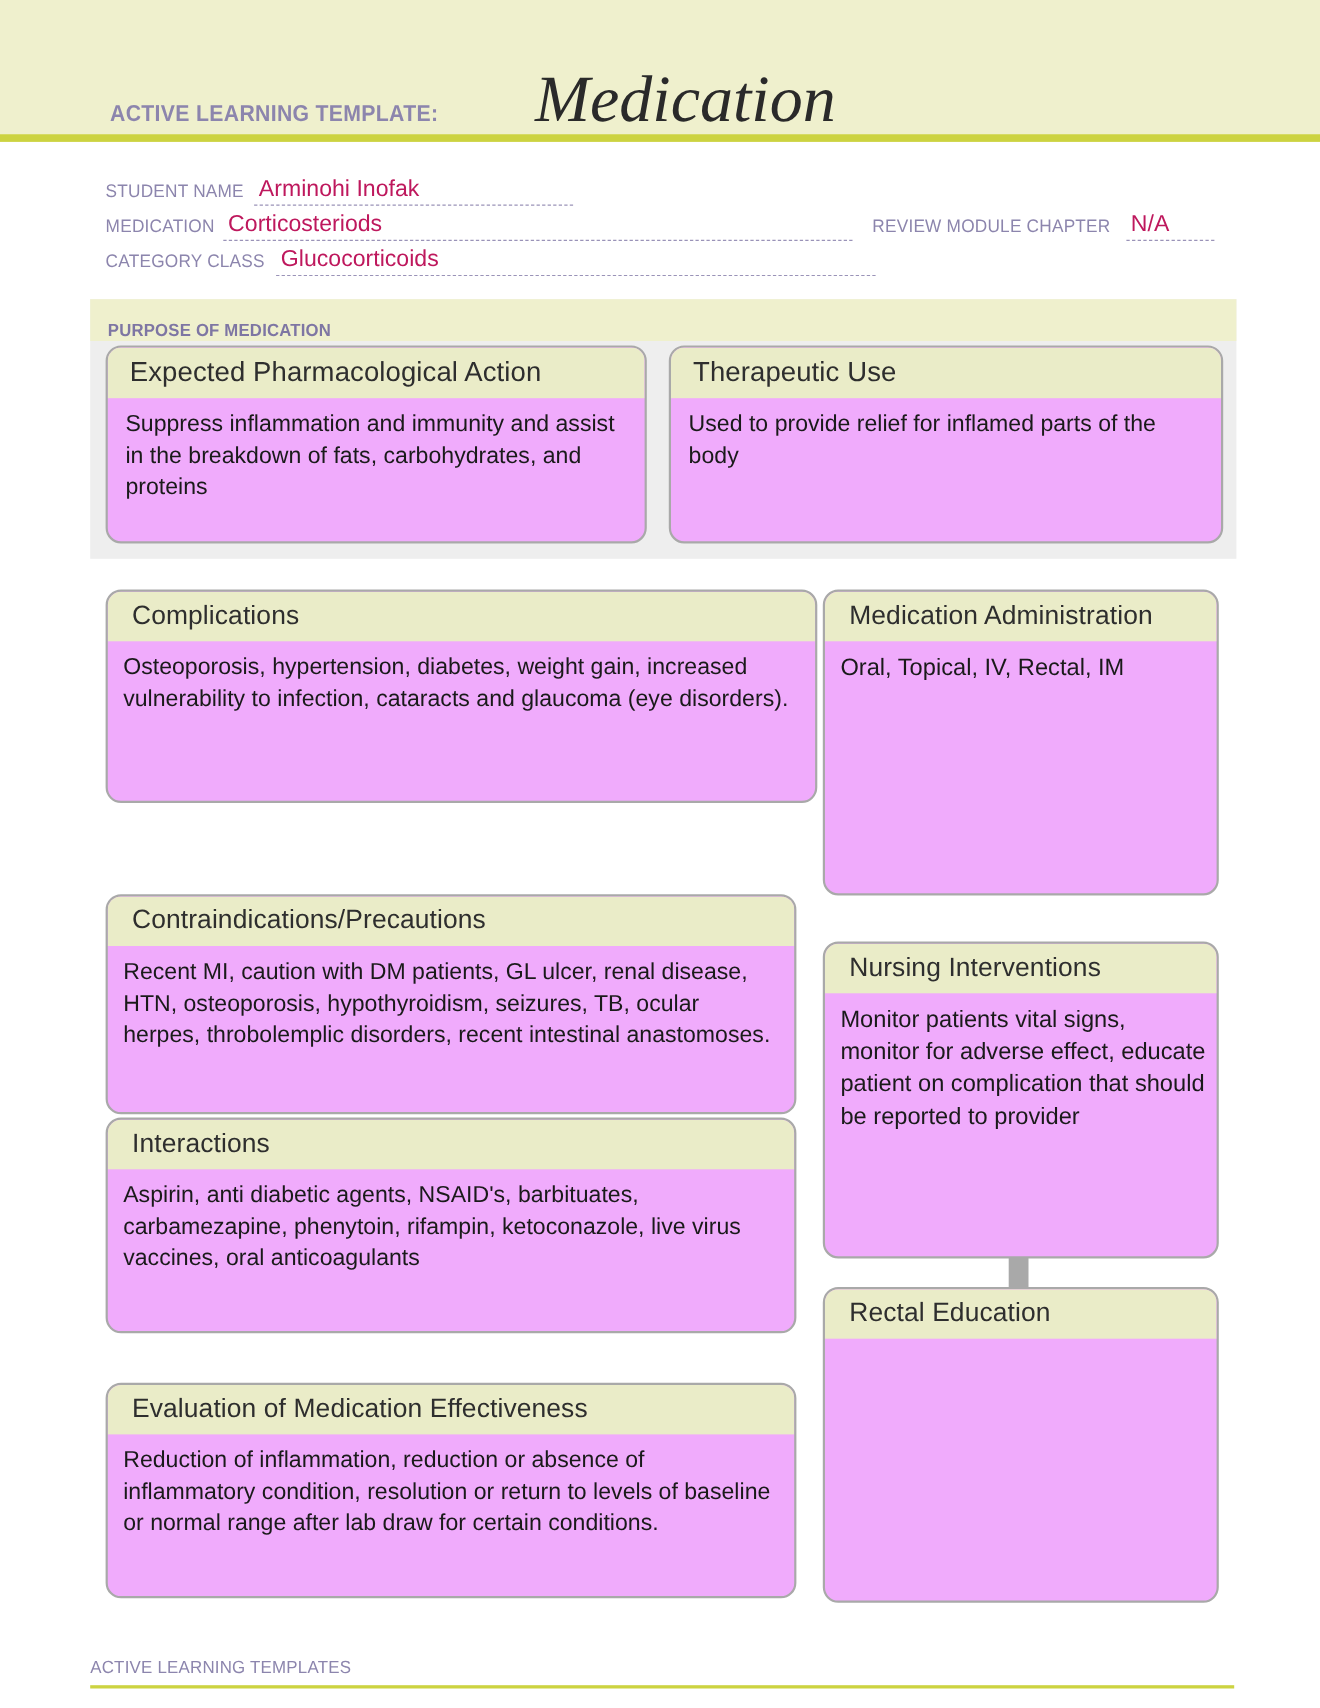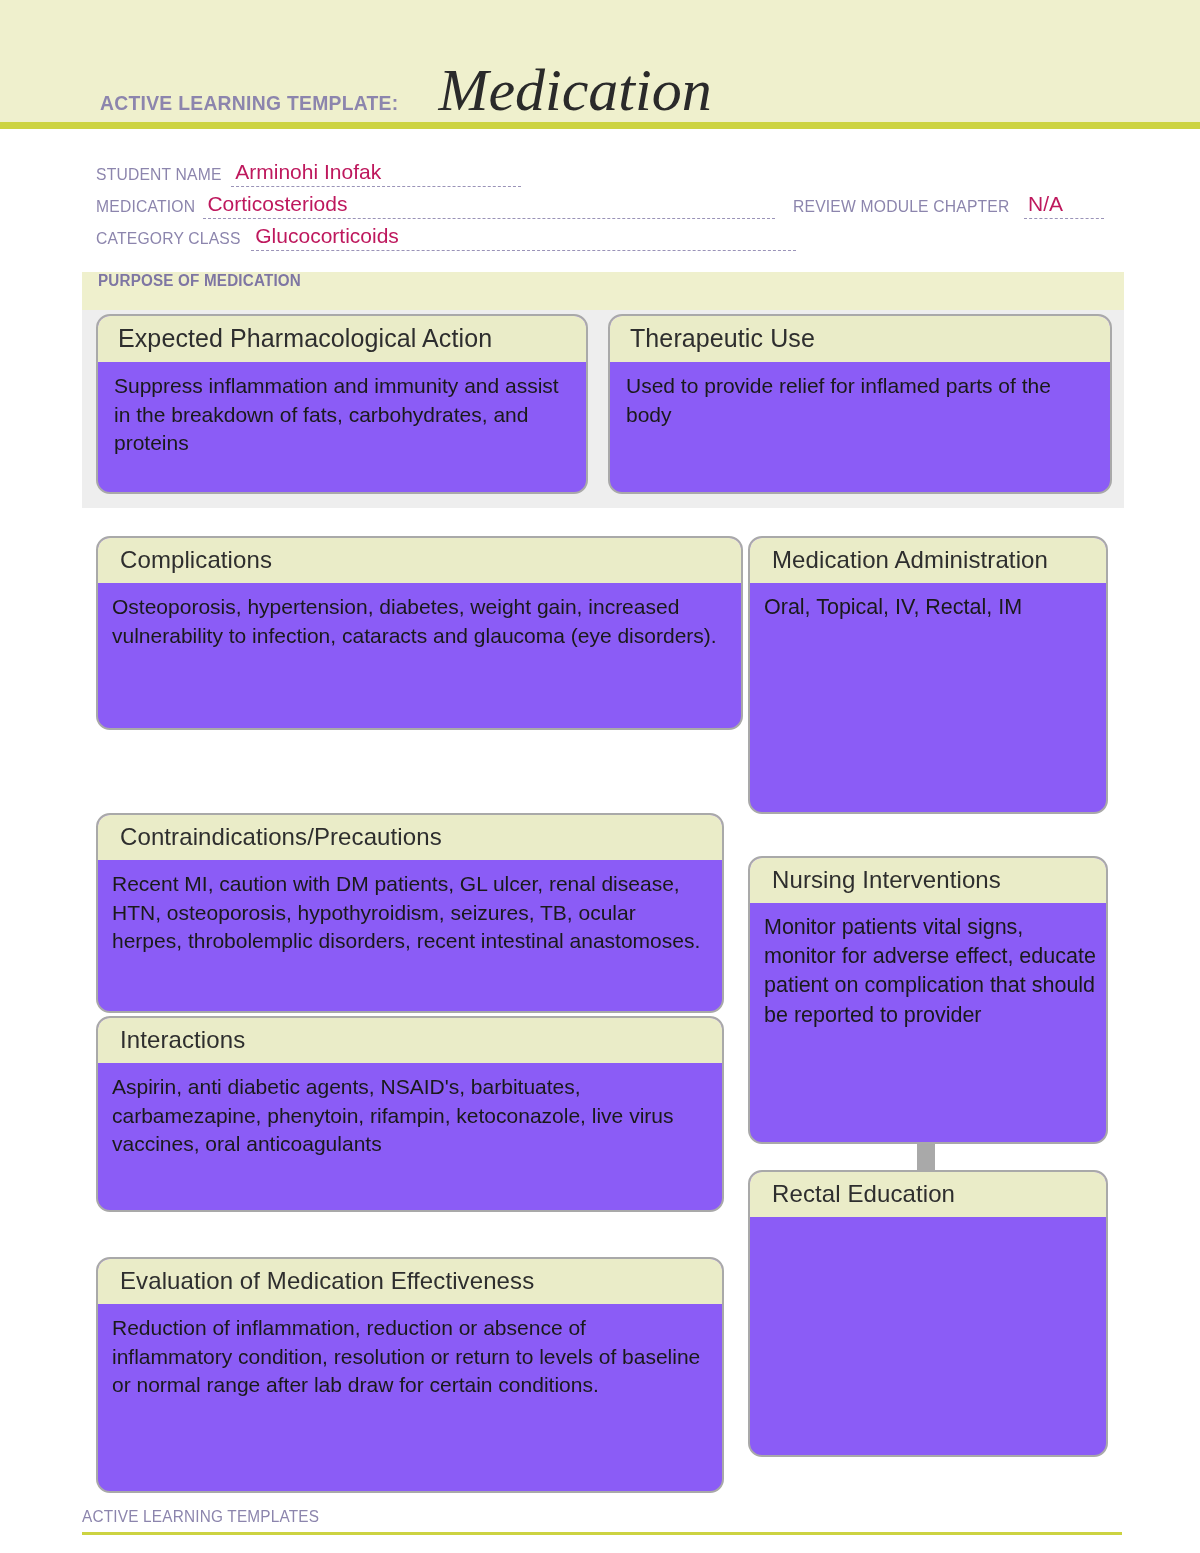--- a/index.html
+++ b/index.html
@@ -30,20 +30,21 @@
     width: 1200px;
     height: 7px;
     background: #ccd341;
   }
   .header-inner {
     position: absolute;
     left: 100px;
     top: 60px;
     display: flex;
     align-items: baseline;
+    gap: 48px;
   }
   .template-kicker {
     font-size: 21px;
     font-weight: bold;
     letter-spacing: 0.3px;
     color: #8c85ad;
     text-transform: uppercase;
     transform: scaleX(0.92);
     transform-origin: left bottom;
     white-space: nowrap;
@@ -107,40 +108,40 @@
     height: 236px;
     background: #eeeeee;
   }
   .purpose-label-band {
     position: absolute;
     left: 0; top: 0;
     width: 1042px;
     height: 38px;
     background: #eff0cd;
     display: flex;
-    align-items: flex-start;
+    align-items: flex-end;
   }
   .purpose-label {
     font-size: 16px;
     font-weight: bold;
     color: #7e76a3;
     letter-spacing: 0.2px;
     margin-left: 16px;
     text-transform: uppercase;
     transform: scaleX(0.95);
     transform-origin: left center;
   }
 
   
   .card {
     position: absolute;
     box-sizing: border-box;
     border: 2.5px solid #a9a9a9;
     border-radius: 14px;
-    background: #8b5cf6;
+    background: #f0abfc;
     overflow: hidden;
   }
   .card-head {
     background: #eaecc8;
     padding: 8px 0 9px 22px;
     font-size: 24px;
     color: #2e2e2e;
     letter-spacing: 0.1px;
     white-space: nowrap;
   }
@@ -154,21 +155,21 @@
 
   
   .card-epa { left: 96px;  top: 314px; width: 492px; height: 180px; }
   .card-tu  { left: 608px; top: 314px; width: 504px; height: 180px; }
   .card-epa .card-head, .card-tu .card-head { font-size: 25px; padding-left: 20px; }
 
   
   .card-complications { left: 96px; top: 536px;  width: 647px; height: 194px; }
   .card-contra        { left: 96px; top: 777px;  width: 628px; height: 200px; margin-top: 36px; }
   .card-interactions  { left: 96px; top: 1016px; width: 628px; height: 196px; }
-  .card-evaluation    { left: 96px; top: 1257px; width: 628px; height: 236px; }
+  .card-evaluation    { left: 96px; top: 1257px; width: 628px; height: 196px; }
 
   
   .card-admin     { left: 748px; top: 536px;  width: 360px; height: 278px; }
   .card-nursing   { left: 748px; top: 856px;  width: 360px; height: 288px; }
   .card-education { left: 748px; top: 1170px; width: 360px; height: 287px; }
 
   .right-col .card-head { font-size: 24px; padding-left: 22px; }
   .right-col .card-body { font-size: 21.5px; padding-left: 14px; padding-right: 10px; }
 
   

